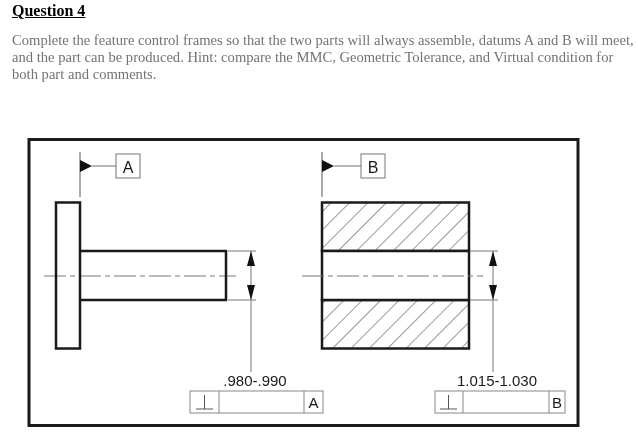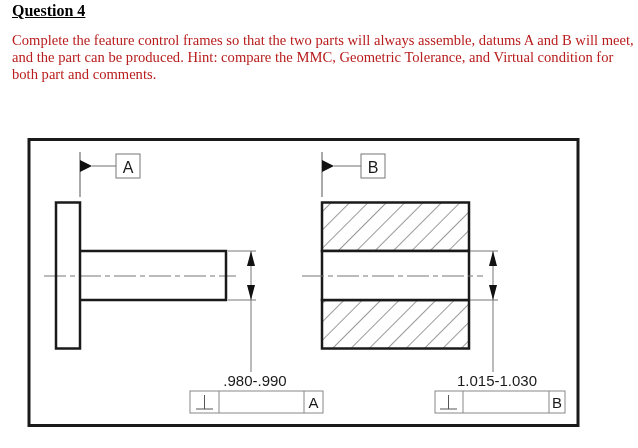--- a/index.html
+++ b/index.html
@@ -5,21 +5,21 @@
   html, body { margin: 0; padding: 0; background: #ffffff; }
   body { width: 638px; height: 448px; position: relative; overflow: hidden; }
   .question-title {
     position: absolute; left: 12px; top: 2px;
     font-family: "Liberation Serif", serif; font-weight: bold;
     font-size: 16px; text-decoration: underline; color: #000;
   }
   .question-body {
     position: absolute; left: 12px; top: 32px; width: 626px;
     font-family: "Liberation Serif", serif; font-size: 14.6px;
-    line-height: 17px; color: #b91c1c;
+    line-height: 17px; color: #737373;
   }
   svg.drawing { position: absolute; left: 0; top: 0; }
   .lbl { font-family: "Liberation Sans", "DejaVu Sans", sans-serif; fill: #1a1a1a; }
 </style>
 </head>
 <body>
 
 <div class="question-title">Question 4</div>
 <div class="question-body">Complete the feature control frames so that the two parts will always assemble, datums A and B will meet, and the part can be produced. Hint: compare the MMC, Geometric Tolerance, and Virtual condition for both part and comments.</div>
 

